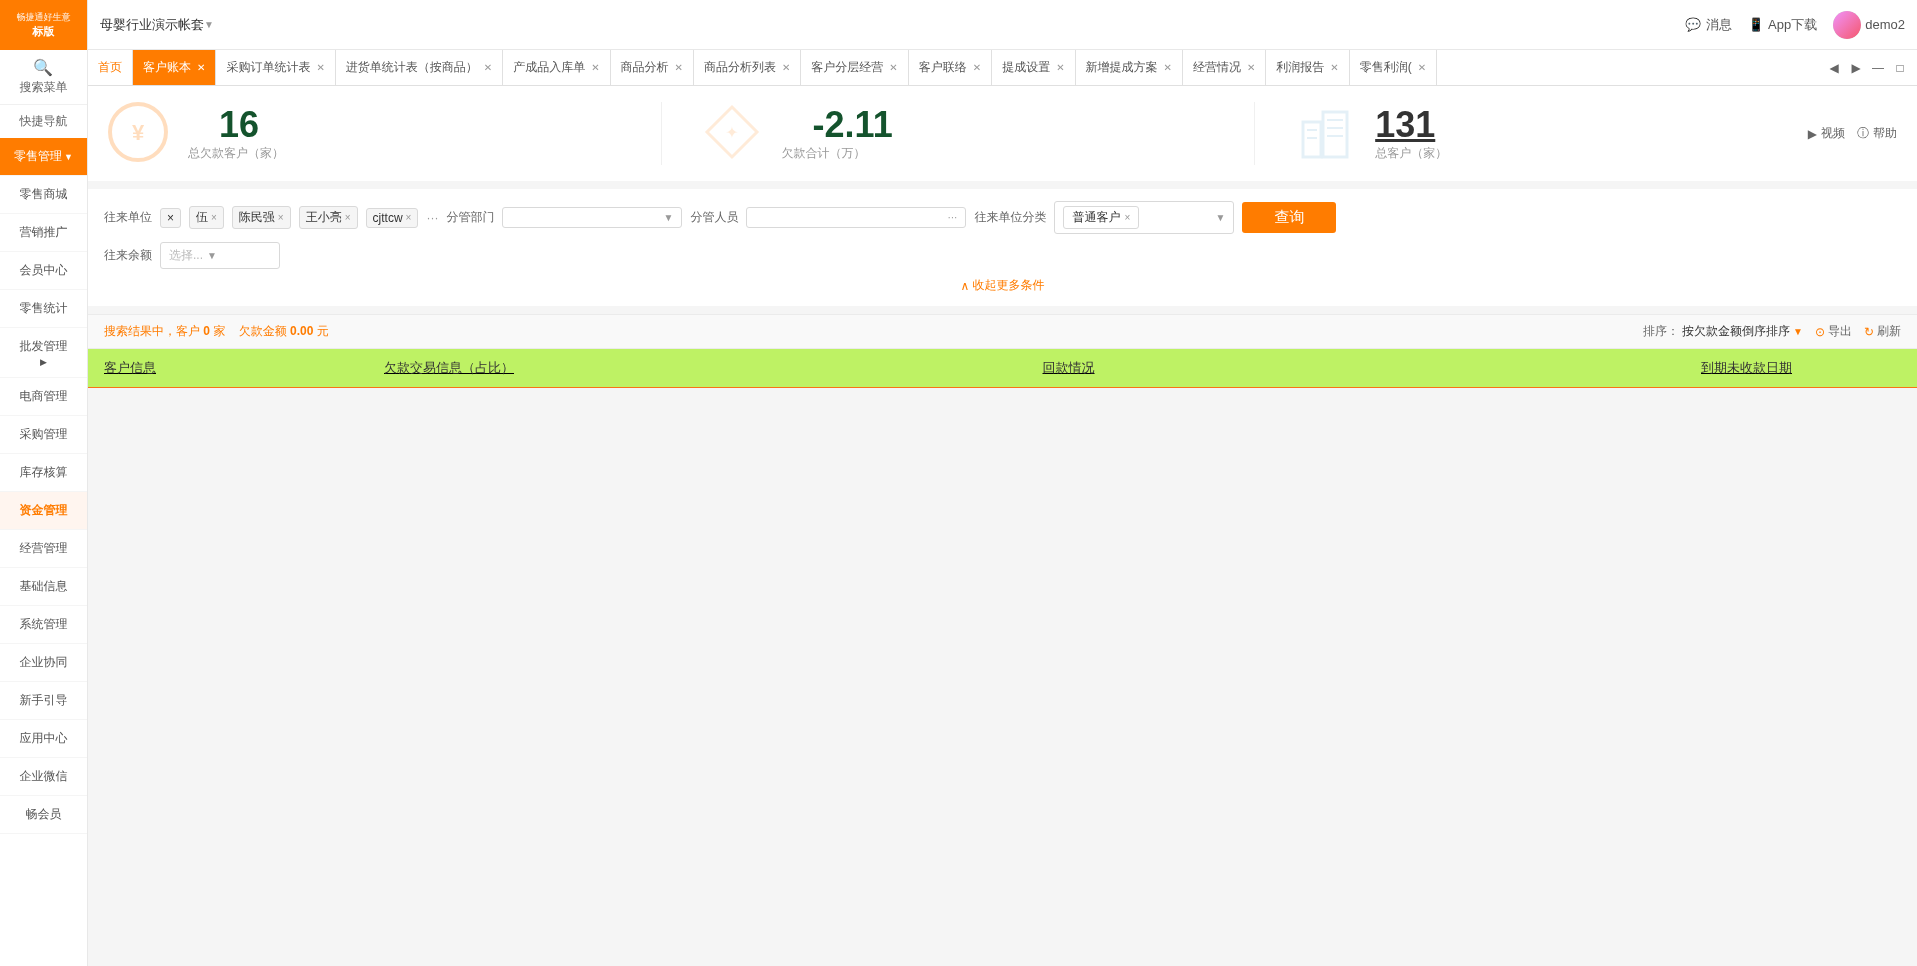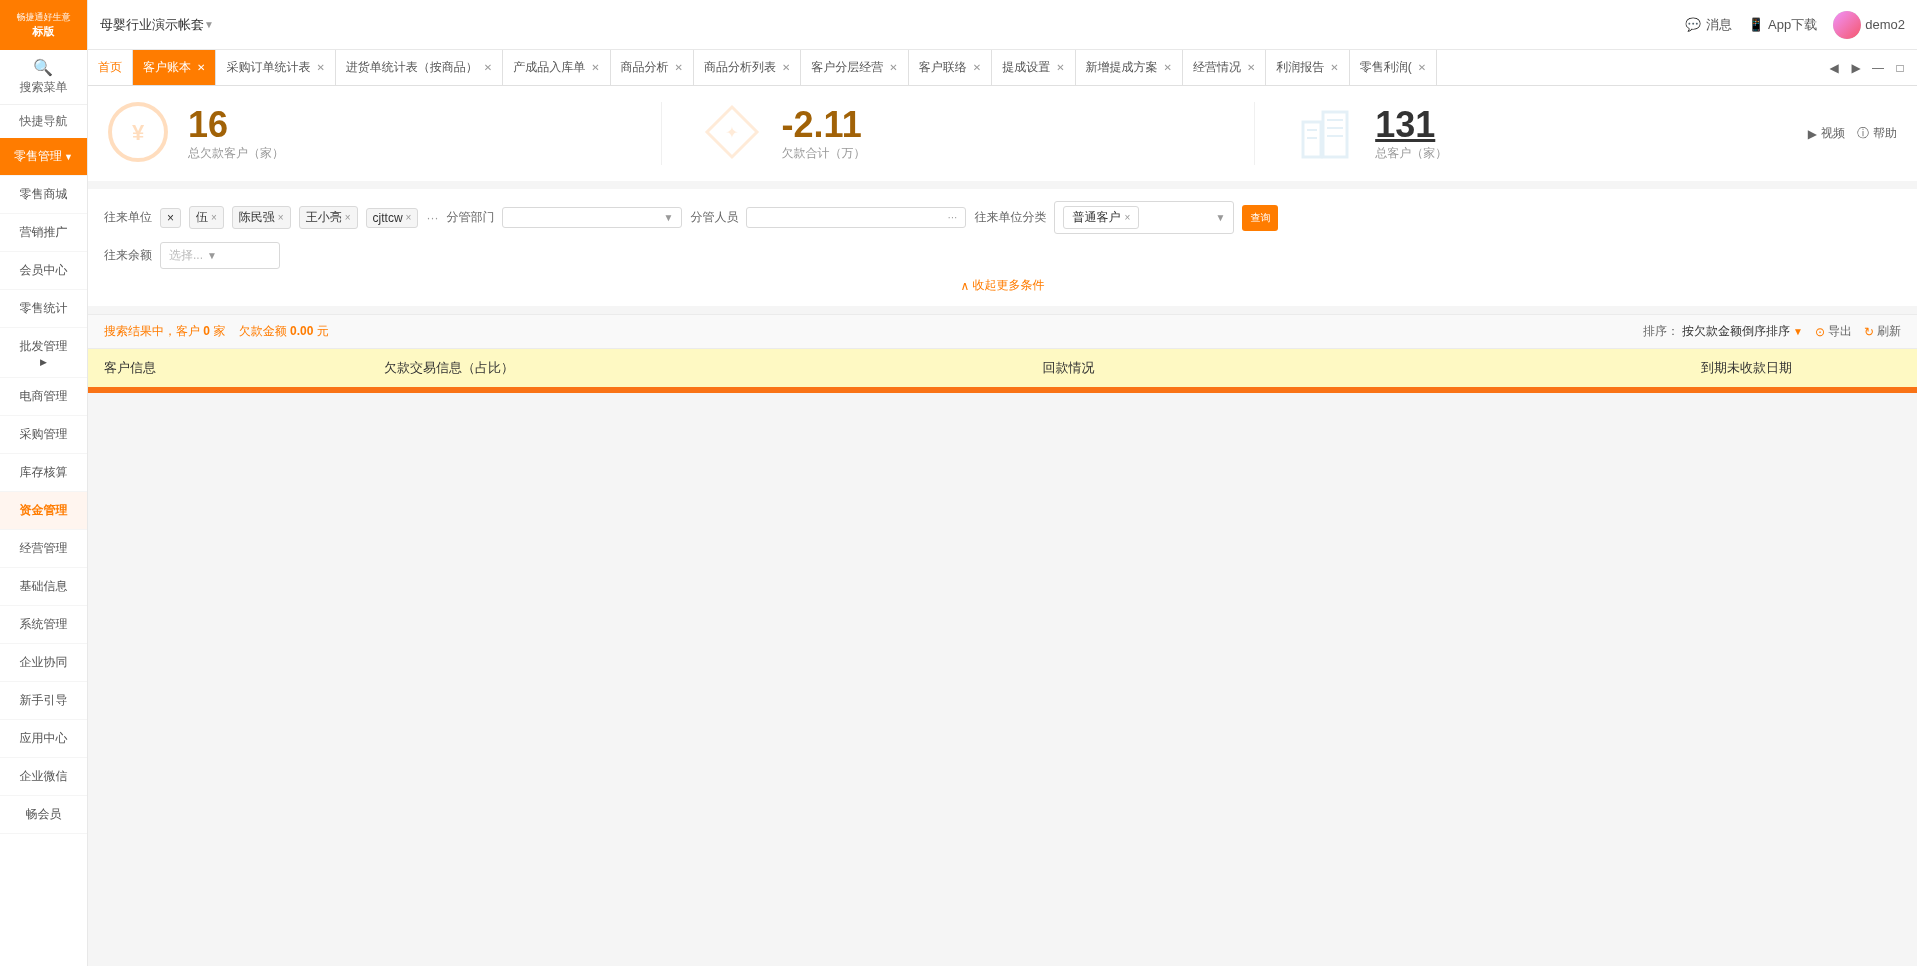--- a/index.html
+++ b/index.html
@@ -35,56 +35,56 @@
     .tab-item.active .tab-close { color: #fff; }
     .tab-controls { margin-left: auto; display: flex; align-items: center; padding: 0 8px; gap: 4px; }
     .tab-ctrl-btn { width: 18px; height: 18px; display: flex; align-items: center; justify-content: center; cursor: pointer; color: #666; font-size: 12px; }
 
     
     .content { flex: 1; overflow-y: auto; background: #f5f5f5; }
 
     
     .stats-bar { background: #fff; display: flex; align-items: center; padding: 16px 20px; margin-bottom: 8px; position: relative; }
     .stat-value { font-size: 36px; font-weight: bold; line-height: 1.1; }
-    .stat-value.red { color: #a16207; }
+    .stat-value.red { color: #14532d; margin-left: 31px; }
     .stat-value.dark { color: #333; }
     .stat-label { font-size: 12px; color: #999; margin-top: 0; }
     .stats-bar-actions { margin-left: auto; display: flex; align-items: center; gap: 12px; }
     .action-link { display: flex; align-items: center; gap: 4px; color: #666; font-size: 12px; cursor: pointer; }
 
     
     .filter-area { background: #fff; padding: 12px 16px; margin-bottom: 8px; }
     .filter-row { display: flex; align-items: center; gap: 8px; margin-bottom: 8px; flex-wrap: wrap; }
     .filter-label { color: #666; font-size: 12px; white-space: nowrap; }
     .filter-tag { display: inline-flex; align-items: center; background: #f5f5f5; border: 1px solid #d9d9d9; border-radius: 3px; padding: 2px 6px; font-size: 12px; color: #333; gap: 3px; }
     .filter-tag-close { color: #999; cursor: pointer; font-size: 10px; }
     .filter-more { color: #999; cursor: pointer; font-size: 12px; }
     .filter-select { display: flex; align-items: center; border: 1px solid #d9d9d9; border-radius: 3px; padding: 4px 8px; font-size: 12px; color: #333; min-width: 160px; cursor: pointer; gap: 4px; background: #fff; }
     .filter-select-placeholder { color: #bbb; flex: 1; }
     .filter-select-arrow { color: #999; font-size: 10px; }
     .filter-personnel { display: flex; align-items: center; border: 1px solid #d9d9d9; border-radius: 3px; padding: 4px 8px; font-size: 12px; color: #333; min-width: 200px; cursor: pointer; gap: 4px; background: #fff; }
     .filter-personnel-placeholder { color: #bbb; flex: 1; }
     .filter-category-select { display: flex; align-items: center; border: 1px solid #d9d9d9; border-radius: 3px; padding: 4px 8px; font-size: 12px; color: #333; min-width: 180px; cursor: pointer; gap: 4px; background: #fff; }
-    .query-btn { background: #ff7c00; color: #fff; border: none; border-radius: 3px; padding: 6px 8px; font-size: 10px; cursor: pointer; }
+    .query-btn { background: #ff7c00; color: #fff; border: none; border-radius: 3px; padding: 6px 32px; font-size: 15px; cursor: pointer; }
     .filter-row2 { display: flex; align-items: center; gap: 8px; }
     .amount-select { display: flex; align-items: center; border: 1px solid #d9d9d9; border-radius: 3px; padding: 4px 8px; font-size: 12px; color: #bbb; min-width: 120px; cursor: pointer; gap: 4px; background: #fff; }
     .collapse-btn { color: #ff7c00; font-size: 12px; cursor: pointer; display: flex; align-items: center; gap: 3px; margin: 0 auto; }
 
     
     .results-bar { background: #f9f9f9; padding: 8px 16px; display: flex; align-items: center; justify-content: space-between; border-top: 1px solid #ebebeb; border-bottom: 1px solid #ebebeb; }
     .results-info { font-size: 12px; color: #666; }
     .results-info span { color: #ff7c00; }
     .results-actions { display: flex; align-items: center; gap: 12px; font-size: 12px; color: #666; }
     .sort-select { display: flex; align-items: center; gap: 3px; cursor: pointer; }
     .sort-arrow { color: #ff7c00; font-size: 10px; }
     .action-btn { display: flex; align-items: center; gap: 3px; cursor: pointer; color: #666; }
 
     
     .table-container { background: #fff; }
-    .table-header { display: grid; grid-template-columns: 280px 1fr 1fr 200px; padding: 10px 16px; border-bottom: 6px solid #f97316; background: #fef9c3; }
+    .table-header { display: grid; grid-template-columns: 280px 1fr 1fr 200px; padding: 10px 16px; border-bottom: 1px solid #f97316; background: #bef264; text-decoration: underline; }
     .th { font-size: 13px; color: #333; font-weight: 500; }
 
     
     .empty-state { display: flex; flex-direction: column; align-items: center; justify-content: center; padding: 80px 0; color: #bbb; font-size: 13px; }
     .empty-icon { width: 100px; height: 90px; margin-bottom: 12px; position: relative; }
     .empty-text { color: #bbb; font-size: 13px; }
 
     
     .filter-tag-selected { display: inline-flex; align-items: center; background: #fff; border: 1px solid #d9d9d9; border-radius: 3px; padding: 2px 8px; font-size: 12px; color: #333; gap: 4px; }
   </style>

